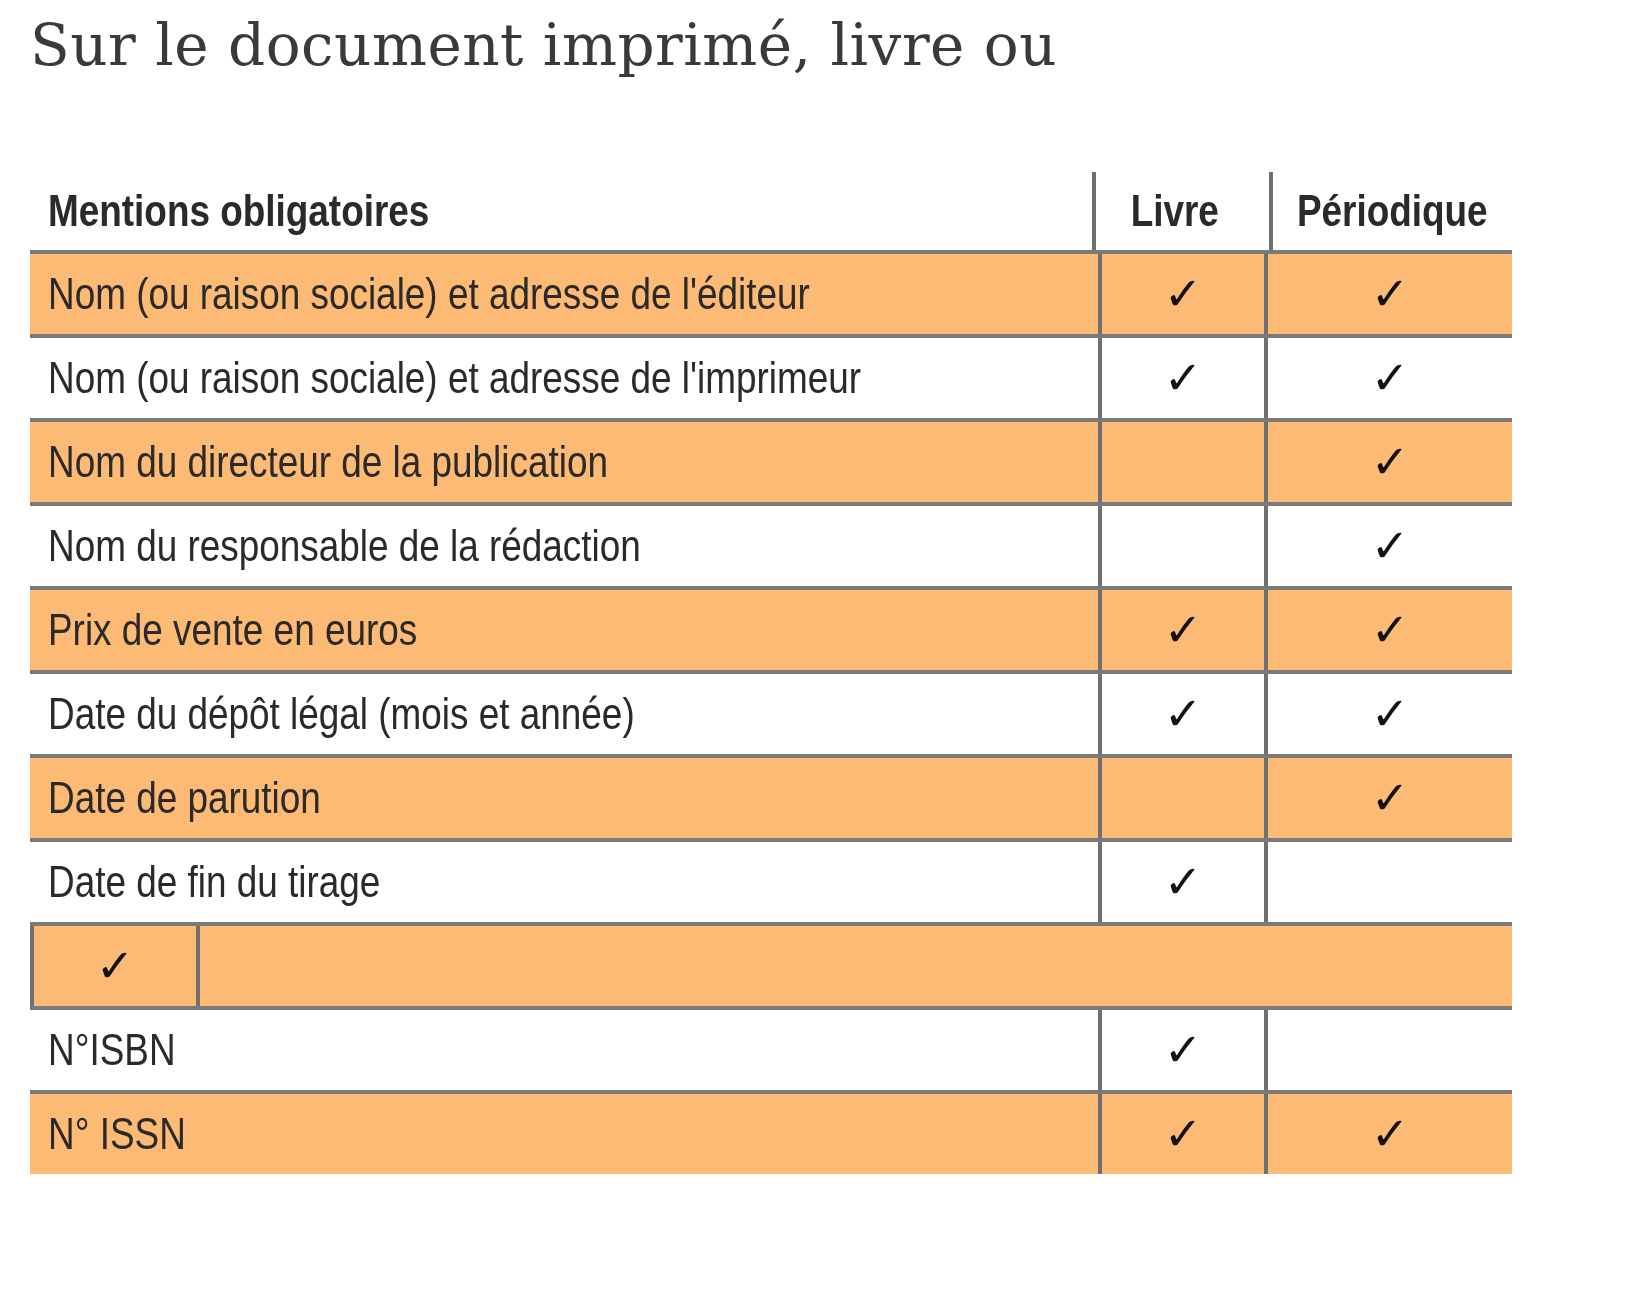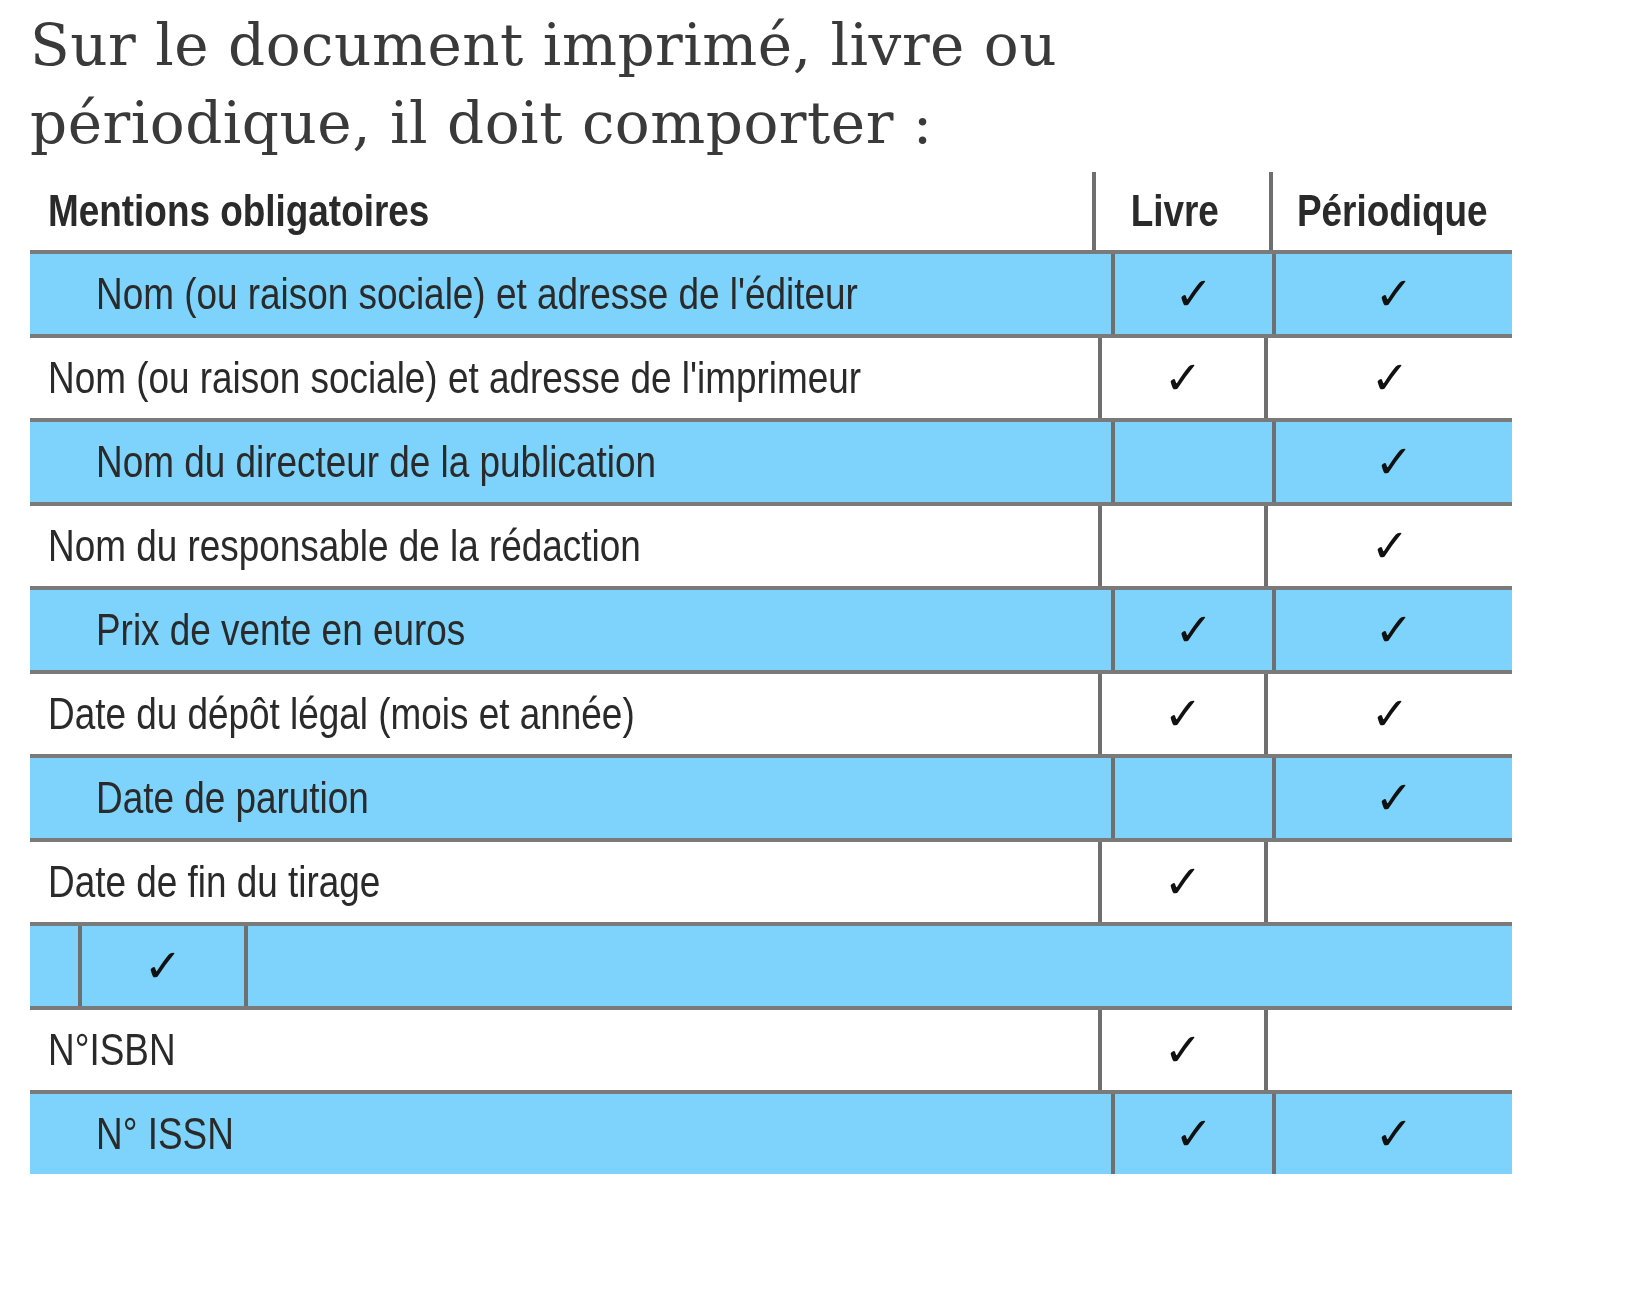--- a/index.html
+++ b/index.html
@@ -2,47 +2,47 @@
 <html><head>
 <meta charset="utf-8">
 <style>
   html, body { margin: 0; padding: 0; background: #ffffff; }
   body { width: 1634px; height: 1307px; position: relative; overflow: hidden; }
   .title {
     position: absolute; left: 30px; top: 6px;
     font-family: "DejaVu Serif", "Liberation Serif", serif;
     font-size: 58px; line-height: 78px; color: #3a3a3a;
     letter-spacing: 0.5px;
+    text-align: right;
   }
   .title span { display: block; }
   .tbl {
     position: absolute; left: 30px; top: 172px; width: 1482px;
     font-family: "Liberation Sans", "DejaVu Sans", sans-serif;
     color: #2a2a2a;
   }
   .row { display: flex; height: 80px; position: relative; }
-  .row.shaded { background: #7dd3fc; padding-left: 48px; }
+  .row.shaded { background: #fdba74; }
   .sep { height: 4px; background: #7a7a7a; }
   .cell { display: flex; align-items: center; box-sizing: border-box; font-size: 45px; transform-origin: left center; }
   .c-label { width: 1068px; padding-left: 18px; }
   .c-livre { width: 166px; justify-content: center; border-left: 4px solid #6f6f6f; }
   .c-period { width: 248px; justify-content: center; border-left: 4px solid #6f6f6f; }
   .hdr .cell { font-size: 45px; }
   .hdr { height: 78px; font-weight: bold; }
   .hdr .c-livre, .hdr .c-period { border-left-color: #6f6f6f; margin-left: 14px; }
   .narrow { display: inline-block; transform: scaleX(0.82); transform-origin: left center; white-space: nowrap; }
   .narrow.center { transform-origin: center center; }
   .check { font-family: "DejaVu Sans", sans-serif; font-size: 46px; color: #111; }
 </style>
 </head>
 <body>
 
 <div class="title">
   <span>Sur le document imprimé, livre ou</span>
-  <span>périodique, il doit comporter :</span>
 </div>
 
 <div class="tbl">
   <div class="row hdr">
     <div class="cell c-label">
         <span class="narrow">Mentions obligatoires</span>
       </div>
     <div class="cell c-livre">
         <span class="narrow center">Livre</span>
       </div>

